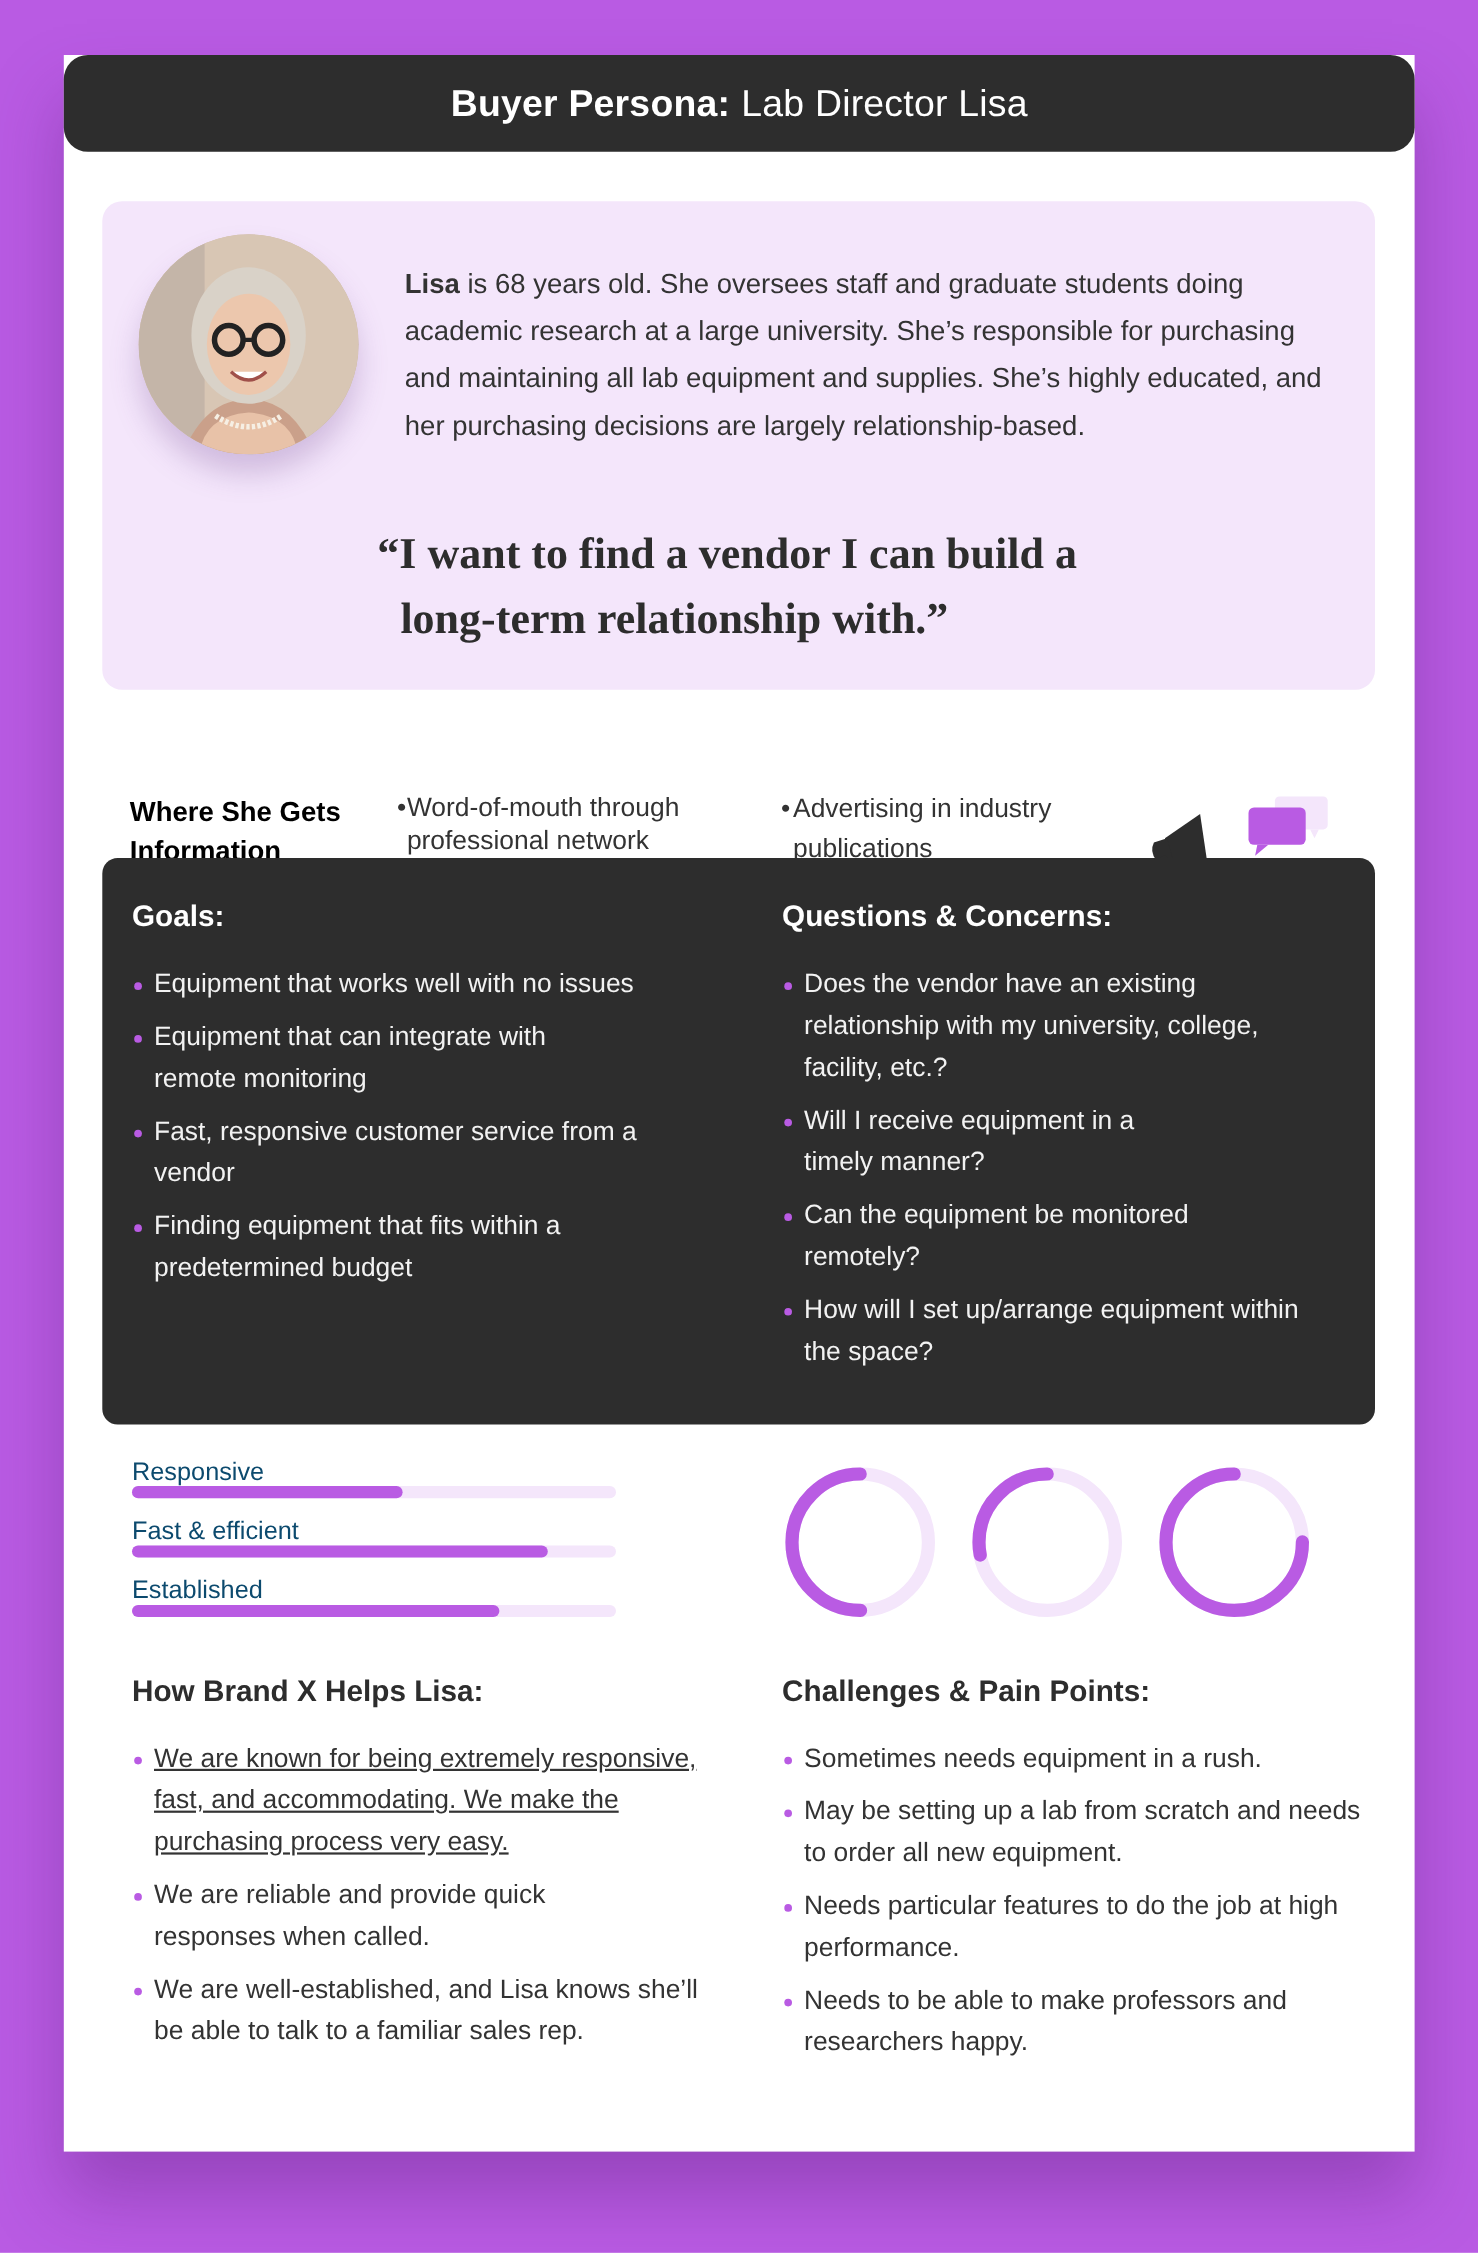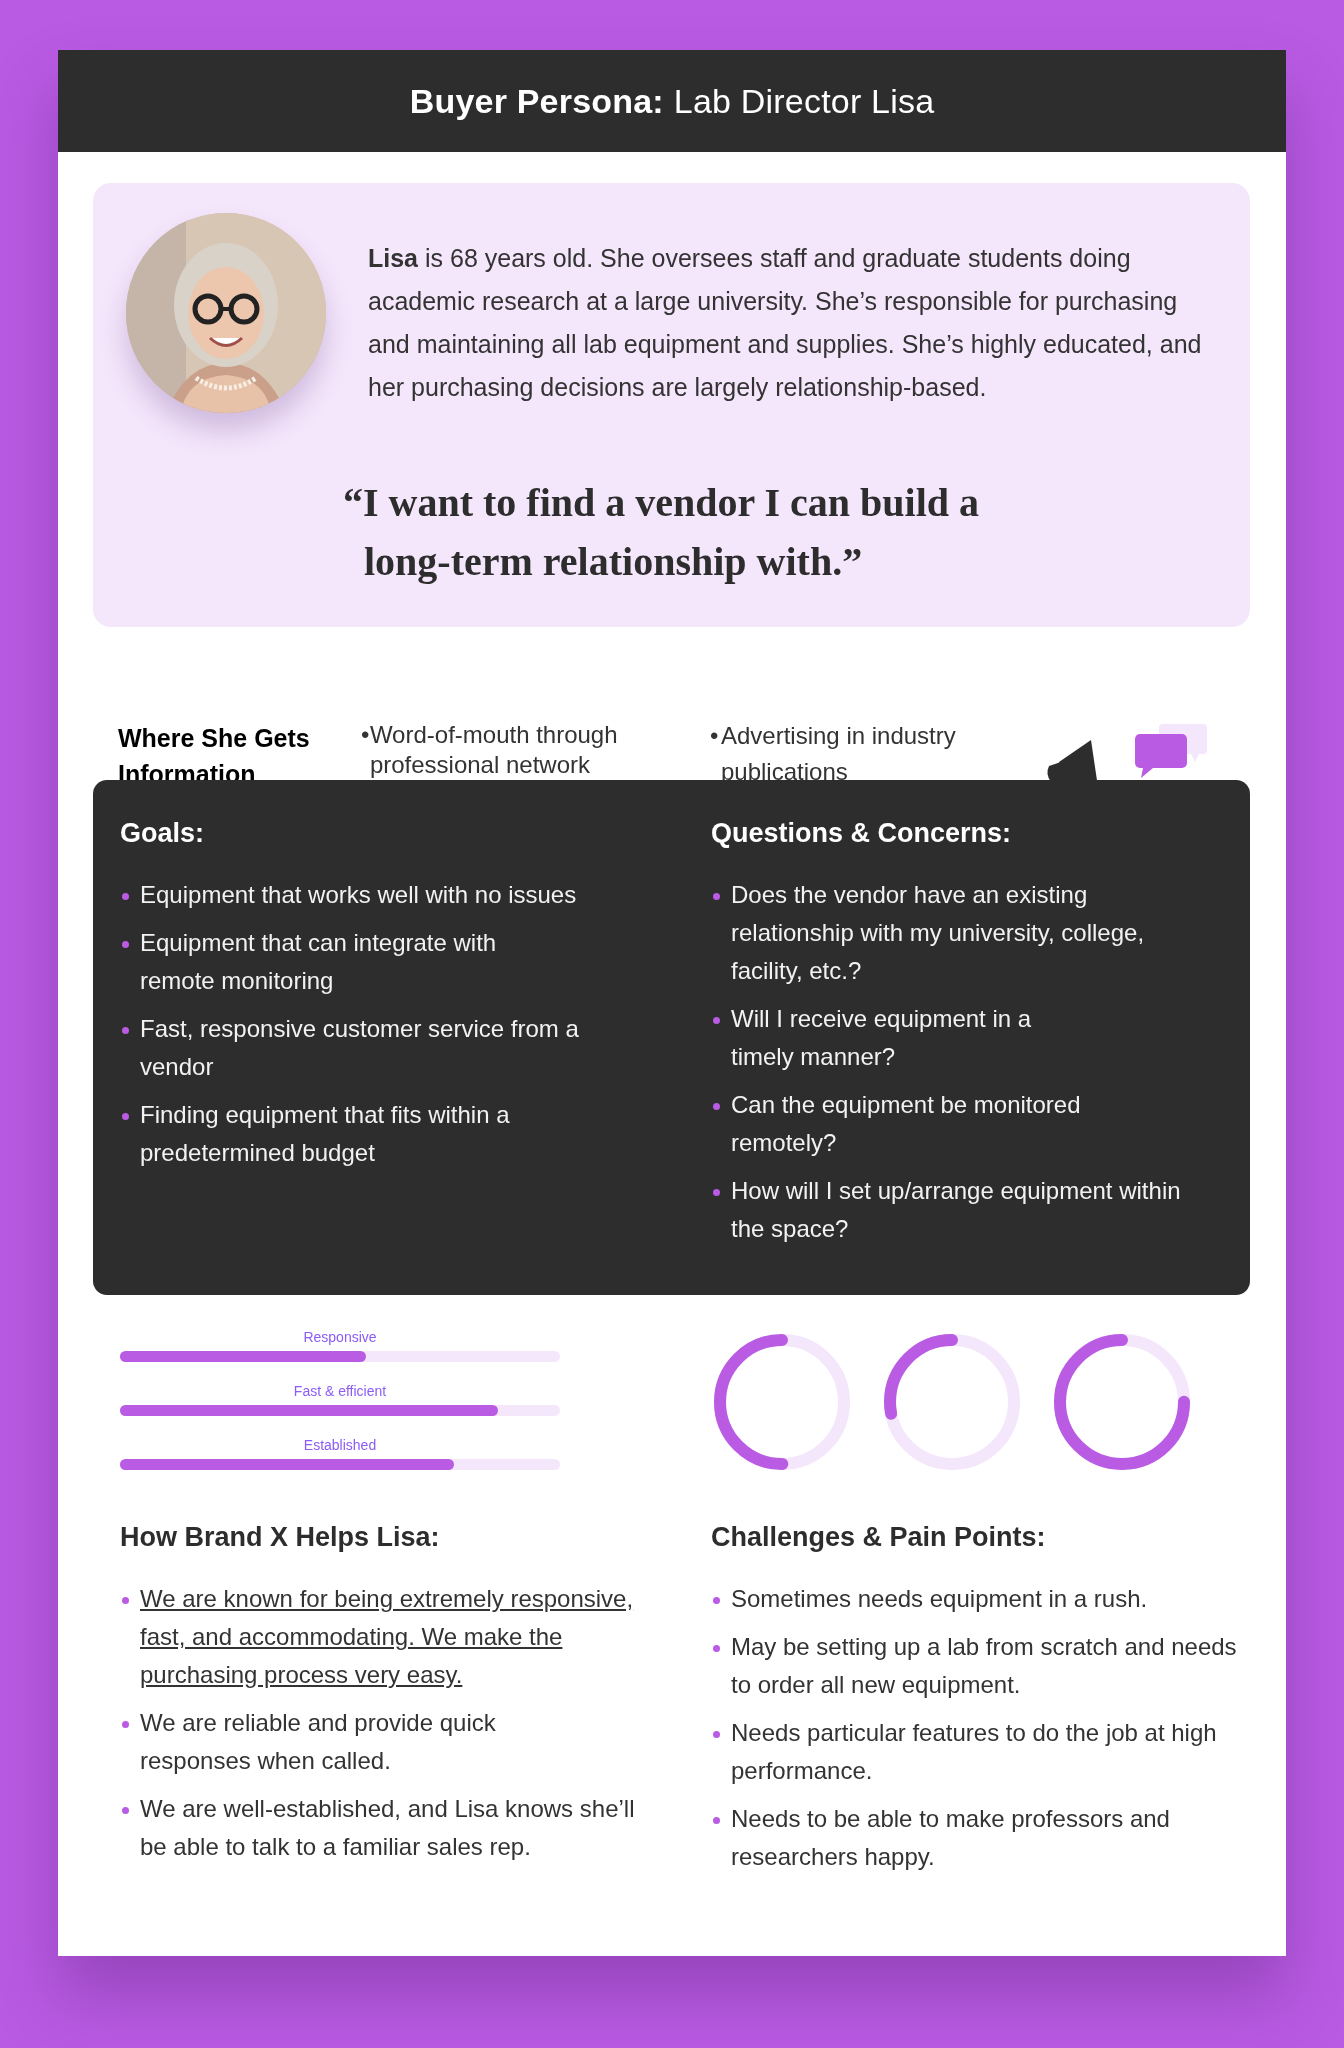--- a/index.html
+++ b/index.html
@@ -10,23 +10,23 @@
       color: #2D2D2D;
       position: relative;
       overflow: hidden;
     }
     .card {
       position: absolute; left: 58px; top: 50px; width: 1228px; height: 1906px;
       background: #FFFFFF;
       box-shadow: 0 40px 60px rgba(90, 30, 120, 0.35);
     }
     .header {
-      height: 102px; background: #2D2D2D; color: #FFFFFF;
+      height: 88px; background: #2D2D2D; color: #FFFFFF;
       display: flex; align-items: center; justify-content: center;
-      font-size: 34px; letter-spacing: 0.2px;
+      font-size: 34px; letter-spacing: 0.2px; border-radius: 22px;
     }
     .header b { font-weight: 700; margin-right: 10px; }
     .header span.rest { font-weight: 400; }
 
     .profile {
       position: absolute; left: 35px; top: 133px; width: 1157px; height: 444px;
       background: #F4E6FB; border-radius: 18px;
     }
     .avatar {
       position: absolute; left: 33px; top: 30px; width: 200px; height: 200px;
@@ -70,21 +70,21 @@
       position: relative; padding-left: 20px; font-size: 24px; line-height: 38px; margin-bottom: 10px;
     }
     ul.bl li::before {
       content: ""; position: absolute; left: 2px; top: 17px; width: 7px; height: 7px;
       border-radius: 50%; background: #B95BE3;
     }
     .dark ul.bl li { color: #F2F2F2; }
     .light ul.bl li { color: #333; }
 
     .bars { position: absolute; left: 62px; top: 1277px; width: 440px; }
-    .bar-label { font-size: 14px; color: #8b5cf6; line-height: 20px; margin-bottom: 4px; text-align: center; }
+    .bar-label { font-size: 23px; color: #0c4a6e; line-height: 20px; margin-bottom: 4px; }
     .bar-track { height: 11px; border-radius: 6px; background: #F4E6FB; position: relative; margin-bottom: 19px; }
     .bar-fill { position: absolute; left: 0; top: 0; height: 11px; border-radius: 6px; background: #B95BE3; }
 
     .rings { position: absolute; left: 652px; top: 1280px; width: 500px; height: 150px; }
     .ring { position: absolute; top: 0; width: 144px; height: 144px; }
 
     .light .col-title { color: #2D2D2D; }
   </style>
 </head>
 <body>

